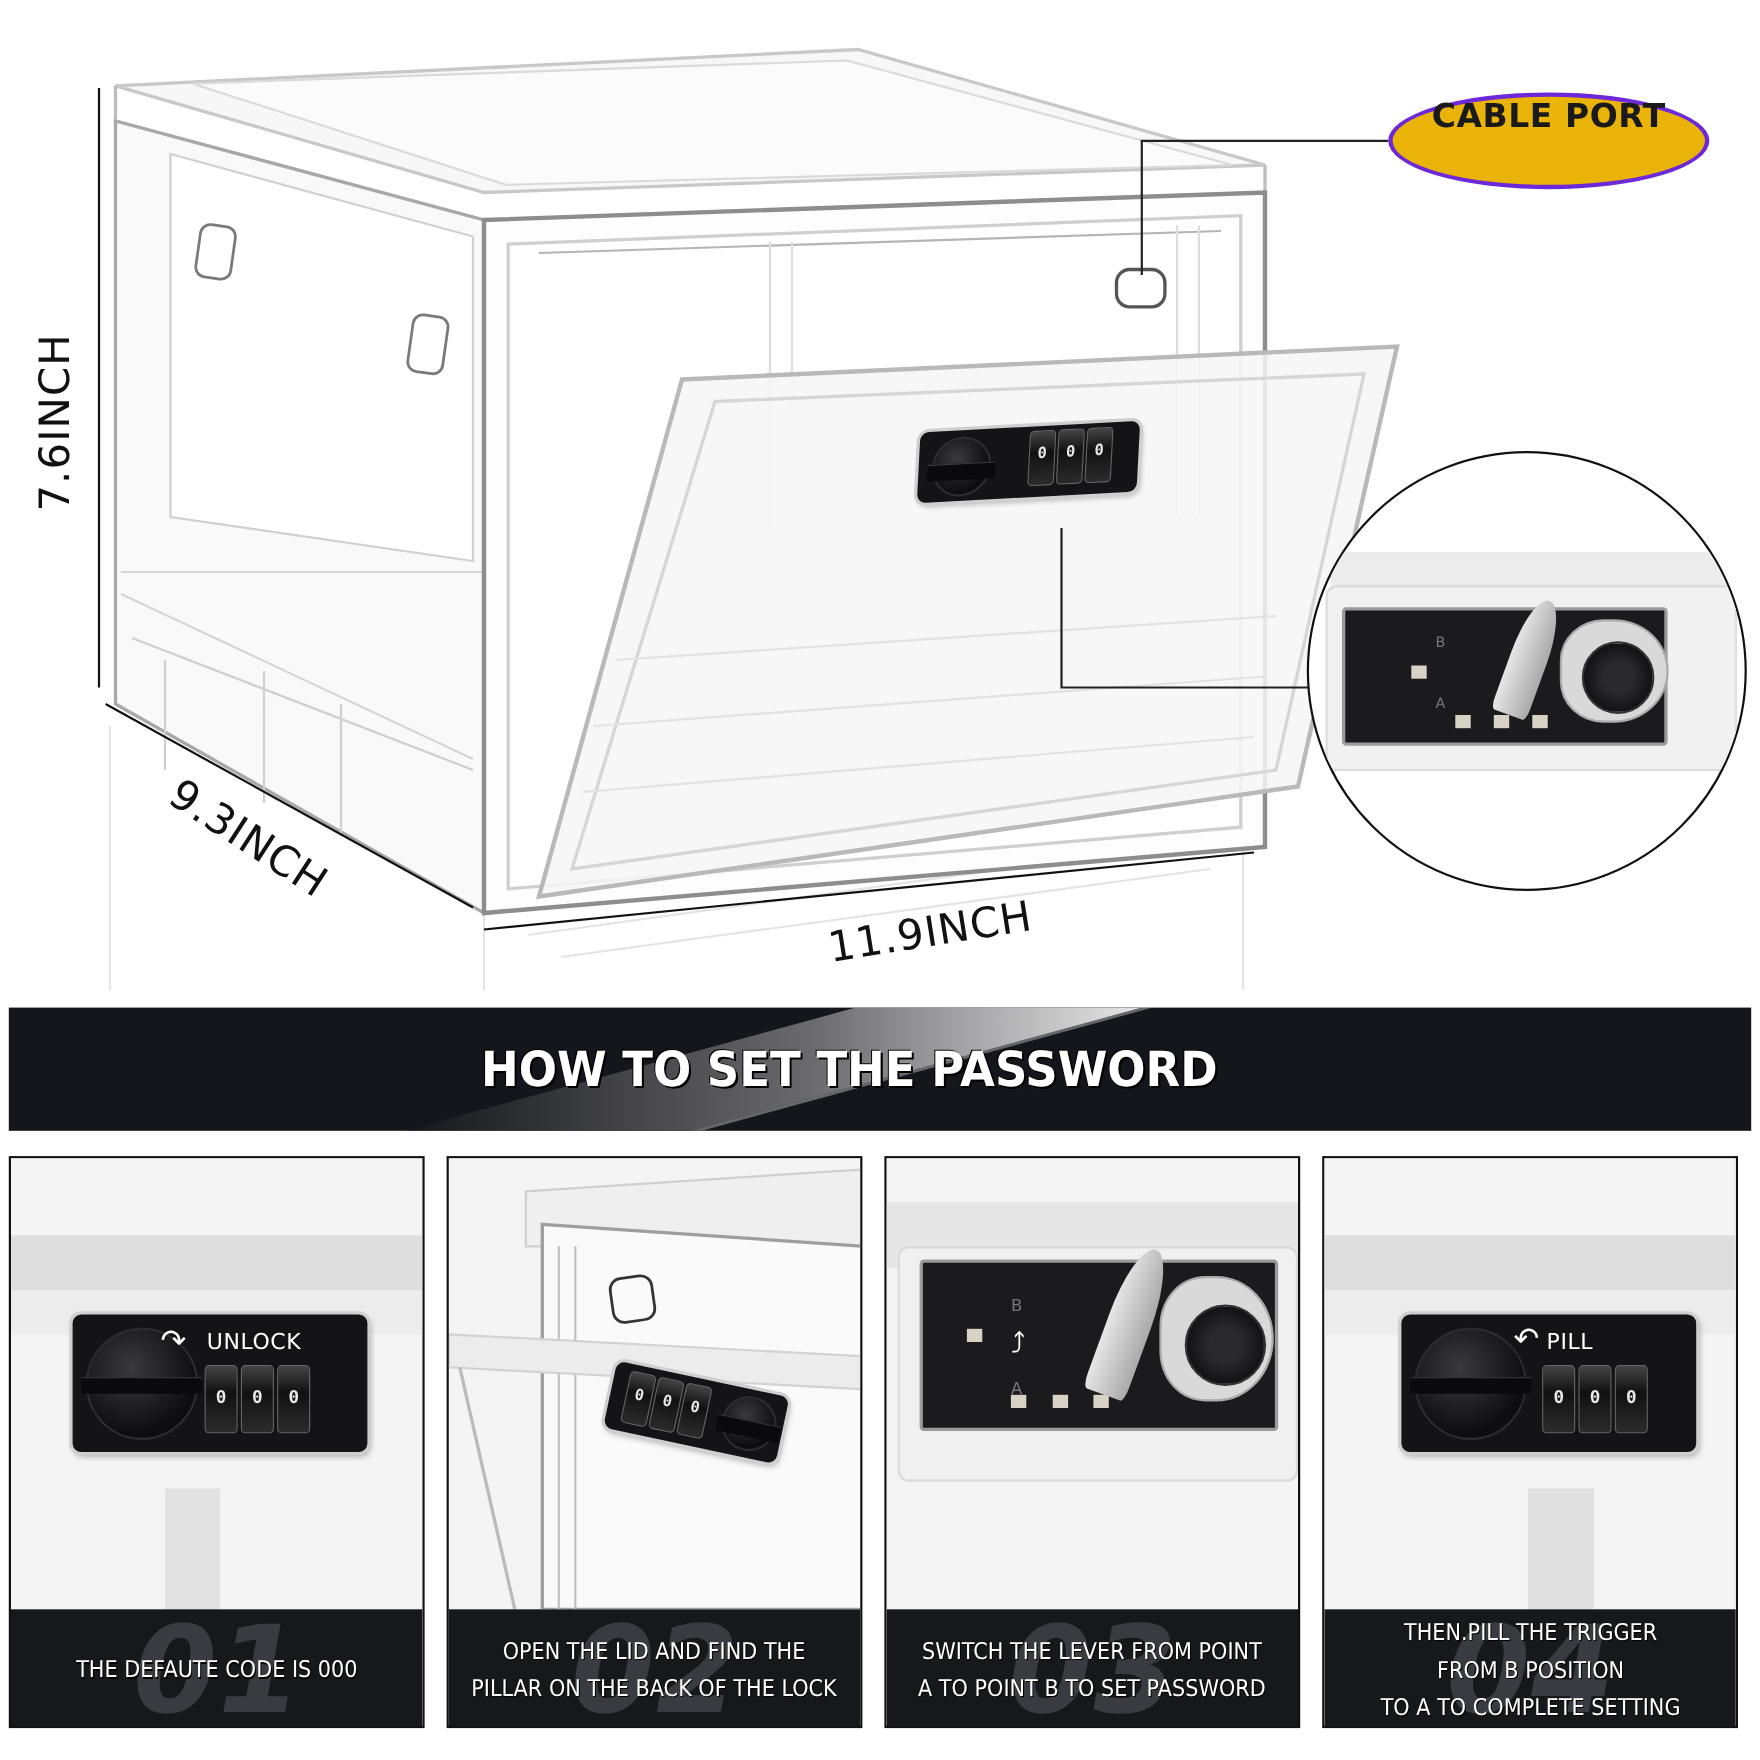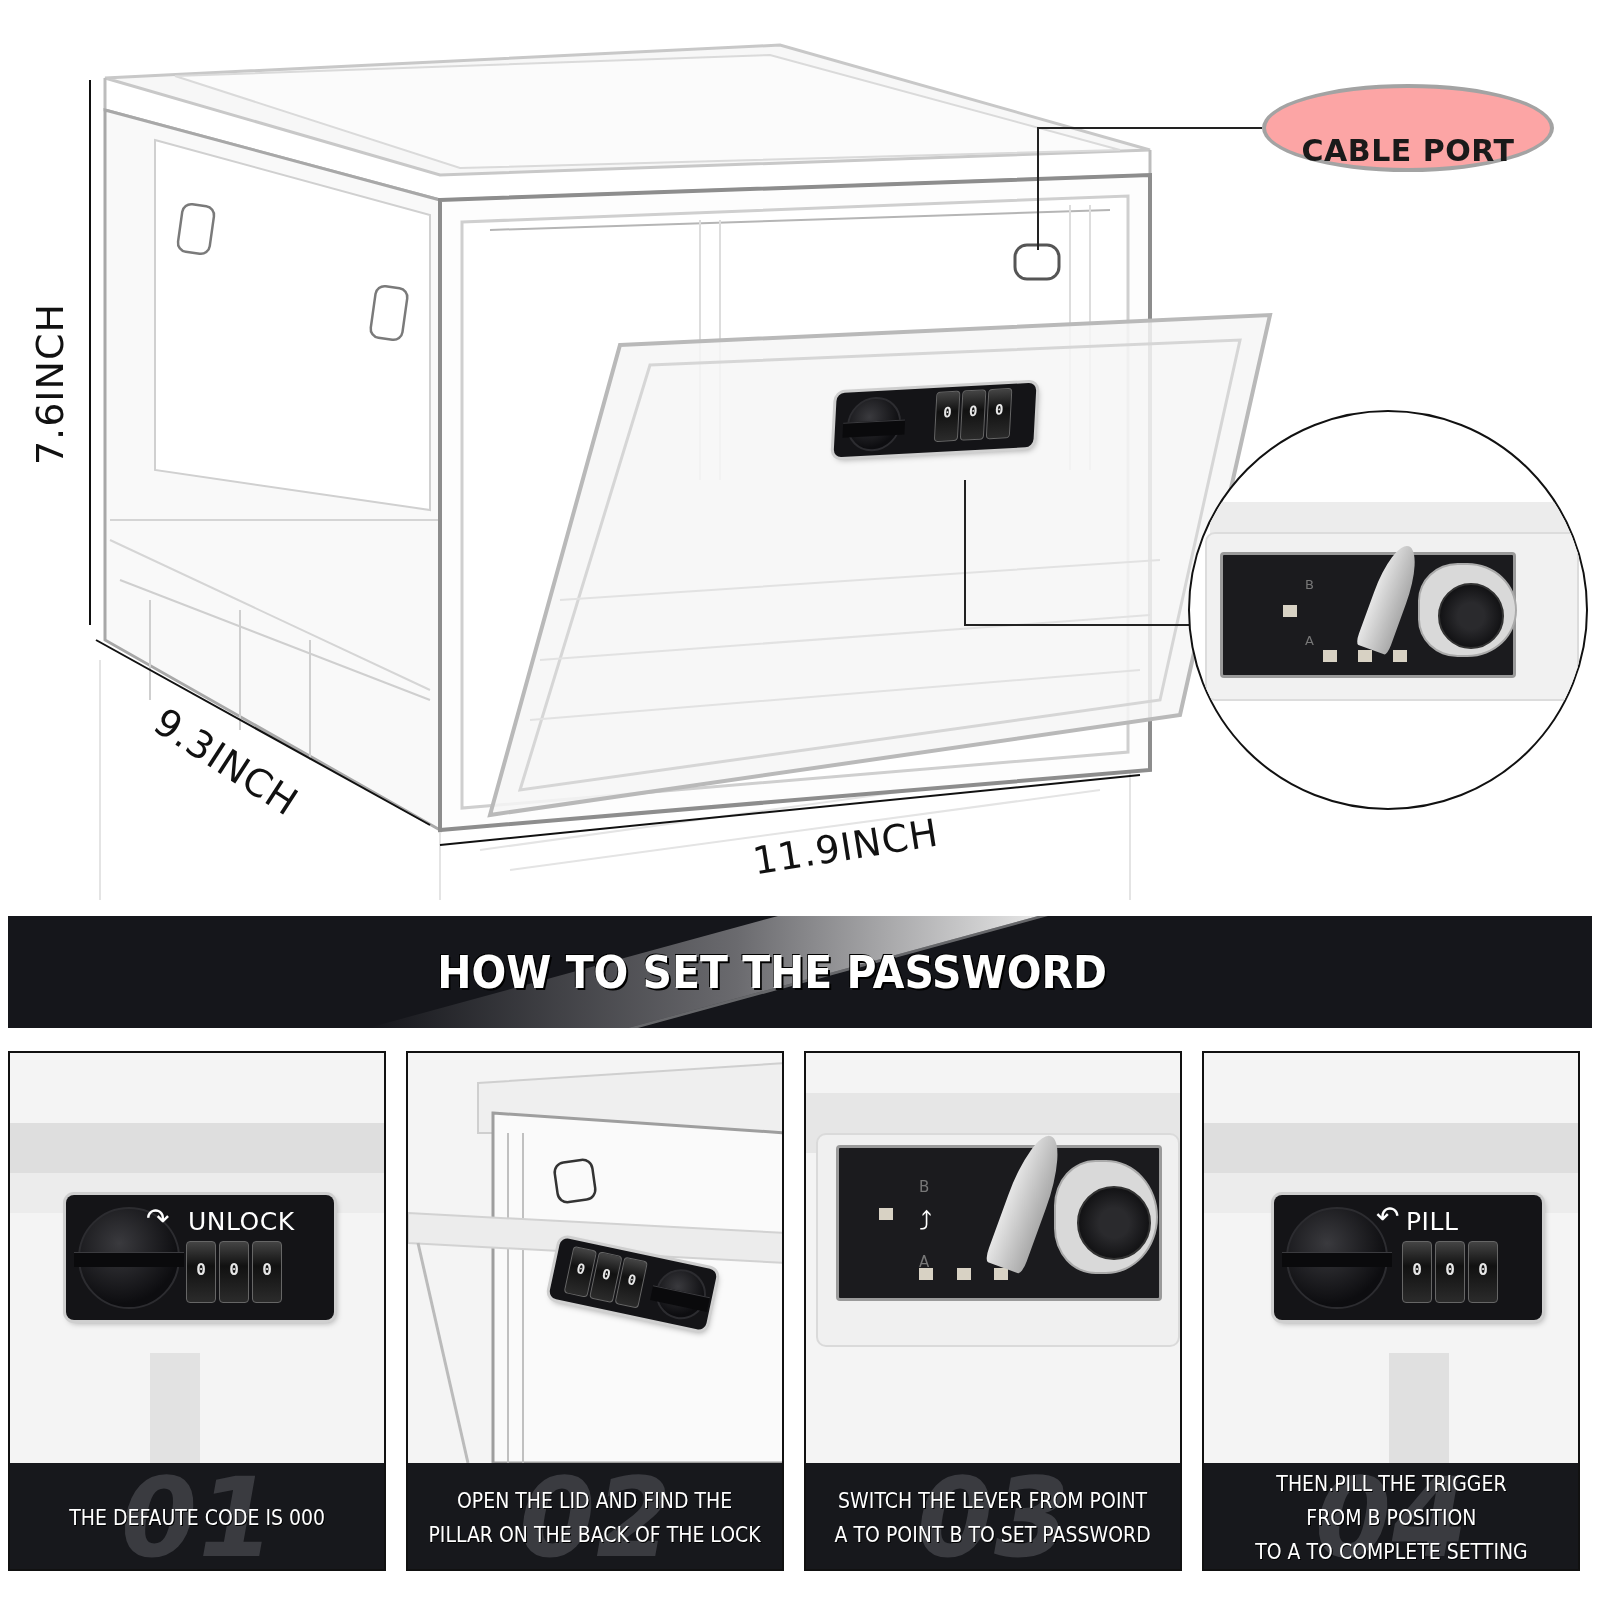--- a/index.html
+++ b/index.html
@@ -6,21 +6,21 @@
   body { width: 1600px; height: 1600px; position: relative; overflow: hidden; font-family: "Liberation Sans", sans-serif; }
   .abs { position: absolute; }
 
   
   #hero { left: 0; top: 0; width: 1600px; height: 900px; }
   .dim-label { position: absolute; color: #111; font-family: "DejaVu Sans", sans-serif; font-size: 38px; letter-spacing: 1px; white-space: nowrap; }
   #dim-height { left: -70px; top: 362px; transform: rotate(-90deg); transform-origin: center; width: 240px; text-align: center; }
   #dim-depth { left: 145px; top: 740px; transform: rotate(33deg); }
   #dim-width { left: 752px; top: 825px; transform: rotate(-9deg); }
 
-  #callout-bubble { left: 1262px; top: 84px; width: 292px; height: 88px; border: 4px solid #a3a3a3; border-radius: 50%; box-sizing: border-box; display: flex; align-items: flex-end; justify-content: center; background: #fca5a5; }
+  #callout-bubble { left: 1262px; top: 84px; width: 292px; height: 88px; border: 4px solid #6d28d9; border-radius: 50%; box-sizing: border-box; display: flex; align-items: flex-start; justify-content: center; background: #eab308; }
   #callout-text { font-family: "DejaVu Sans", sans-serif; font-weight: bold; font-size: 30px; color: #1a1a1a; letter-spacing: 0.5px; }
 
   #zoom-circle { left: 1188px; top: 410px; width: 400px; height: 400px; border: 2px solid #111; border-radius: 50%; box-sizing: border-box; background: #fff; overflow: hidden; }
 
   
   #banner { left: 8px; top: 916px; width: 1584px; height: 112px; background: #15161b; overflow: hidden; }
   #banner-title { position: absolute; left: 0; right: 0; top: 0; bottom: 0; display: flex; align-items: center; justify-content: center; padding-right: 60px;
     font-family: "DejaVu Sans", sans-serif; font-weight: bold; font-size: 44px; color: #ffffff; letter-spacing: 0px;
     text-shadow: 2px 2px 0 #000, -1px -1px 0 #000; transform: scaleX(0.93); }
 
@@ -34,21 +34,21 @@
   #step-2 { left: 406px; }
   #step-3 { left: 804px; }
   #step-4 { left: 1202px; }
 
   
   .lock-plate { position: absolute; background: #141417; border-radius: 8px; box-shadow: 0 0 0 3px #cfcfcf, 2px 3px 6px rgba(0,0,0,.35); }
   .dial { position: absolute; border-radius: 50%; background: radial-gradient(circle at 40% 35%, #3a3a3e, #0d0d10 70%); border: 2px solid #2c2c30; }
   .dial-bar { position: absolute; left: -6px; right: -6px; top: 44%; height: 14px; background: #0a0a0c; border-top: 1px solid #3b3b3f; }
   .wheel { position: absolute; width: 28px; height: 60px; border-radius: 4px; background: linear-gradient(180deg, #444 0%, #111 40%, #2b2b2b 100%); border: 1px solid #666; }
   .wheel span { position: absolute; left: 0; right: 0; top: 18px; text-align: center; color: #e8e8e8; font-family: "DejaVu Sans Mono", monospace; font-size: 16px; font-weight: bold; }
-  .lock-word { position: absolute; color: #fff; font-family: "DejaVu Sans", sans-serif; font-size: 25px; letter-spacing: 0.5px; }
+  .lock-word { position: absolute; color: #fff; font-family: "DejaVu Sans", sans-serif; font-size: 20px; letter-spacing: 0.5px; }
   .arrow-glyph { position: absolute; color: #fff; font-size: 28px; line-height: 1; }
 
   
   .mech { position: absolute; background: #1b1b1e; border: 3px solid #9a9a9a; border-radius: 4px; }
   .mech .cam { position: absolute; background: #d9d9d9; border-radius: 40% 50% 50% 40%; border: 2px solid #aaa; }
   .mech .knob { position: absolute; border-radius: 50%; background: radial-gradient(circle, #2a2a2d 30%, #0d0d0f 80%); border: 2px solid #333; }
   .mech .lever { position: absolute; background: linear-gradient(90deg, #e6e6e6, #a9a9a9); border-radius: 50% 50% 10% 10%; transform: rotate(20deg); }
   .mech .pad { position: absolute; width: 14px; height: 12px; background: #d8d2c4; }
   .mech .letter { position: absolute; color: #777; font-family: "DejaVu Sans", sans-serif; font-size: 13px; }
 

